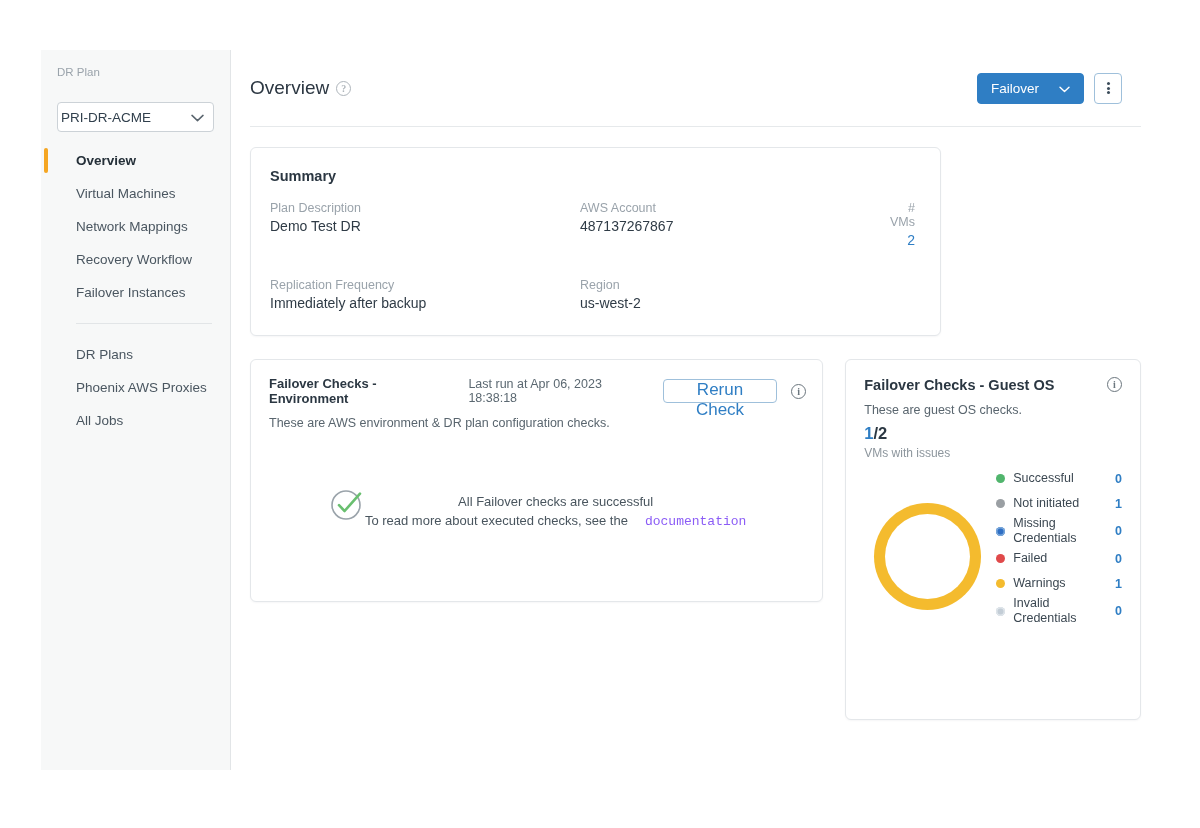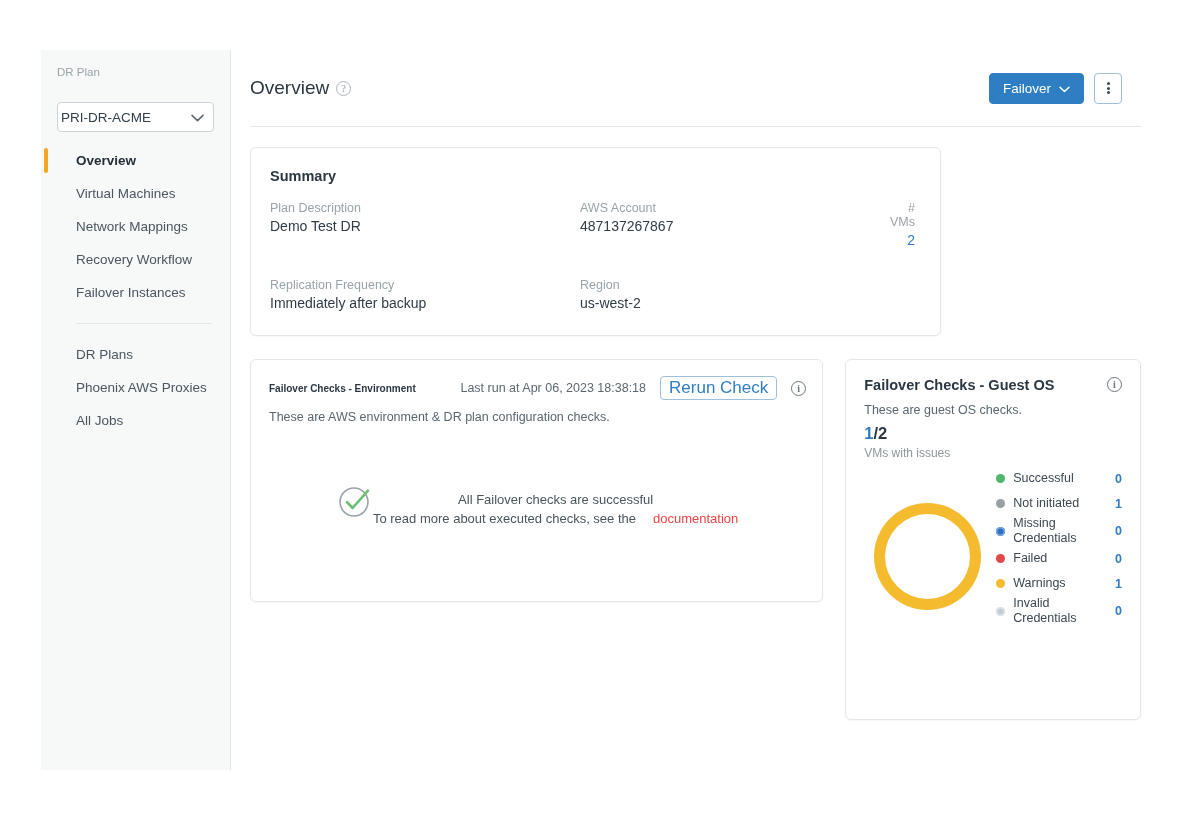--- a/index.html
+++ b/index.html
@@ -118,21 +118,21 @@
   }
   .header-actions { display: flex; align-items: center; gap: 10px; }
   .btn-primary {
     height: 31px;
     background: #2f7ec4;
     border: 1px solid #2f7ec4;
     border-radius: 4px;
     color: #ffffff;
     font-size: 13.5px;
     padding: 0 13px;
-    display: flex; align-items: center; gap: 8px;
+    display: flex; align-items: center; gap: 20px;
     cursor: pointer;
     font-family: inherit;
   }
   .btn-icon-square {
     width: 28px; height: 31px;
     border: 1px solid #9fc0db;
     border-radius: 4px;
     background: #ffffff;
     display: flex; align-items: center; justify-content: center;
     cursor: pointer;
@@ -197,21 +197,21 @@
     padding: 16px 16px 14px 18px;
     display: flex;
     flex-direction: column;
   }
   .env-head {
     display: flex;
     align-items: center;
     gap: 14px;
   }
   .env-title {
-    font-size: 10px;
+    font-size: 13px;
     font-weight: 700;
     color: #2b3742;
   }
   .env-lastrun {
     font-size: 12.5px;
     color: #5b6871;
     margin-left: auto;
   }
   .btn-outline {
     height: 24px;
@@ -237,21 +237,21 @@
     justify-content: center;
     margin-top: -6px;
   }
   .success-msg {
     font-size: 13px;
     color: #49555e;
     margin-top: 12px;
     text-align: center;
     line-height: 19px;
   }
-  .doc-link { color: #ef4444; cursor: pointer; margin-left: 17px; }
+  .doc-link { color: #8b5cf6; cursor: pointer; margin-left: 17px; font-family: Liberation Mono, monospace; }
 
   
   .guest-card {
     width: 299px;
     height: 361px;
     padding: 17px 18px 16px 18px;
     position: relative;
   }
   .guest-head {
     display: flex;

